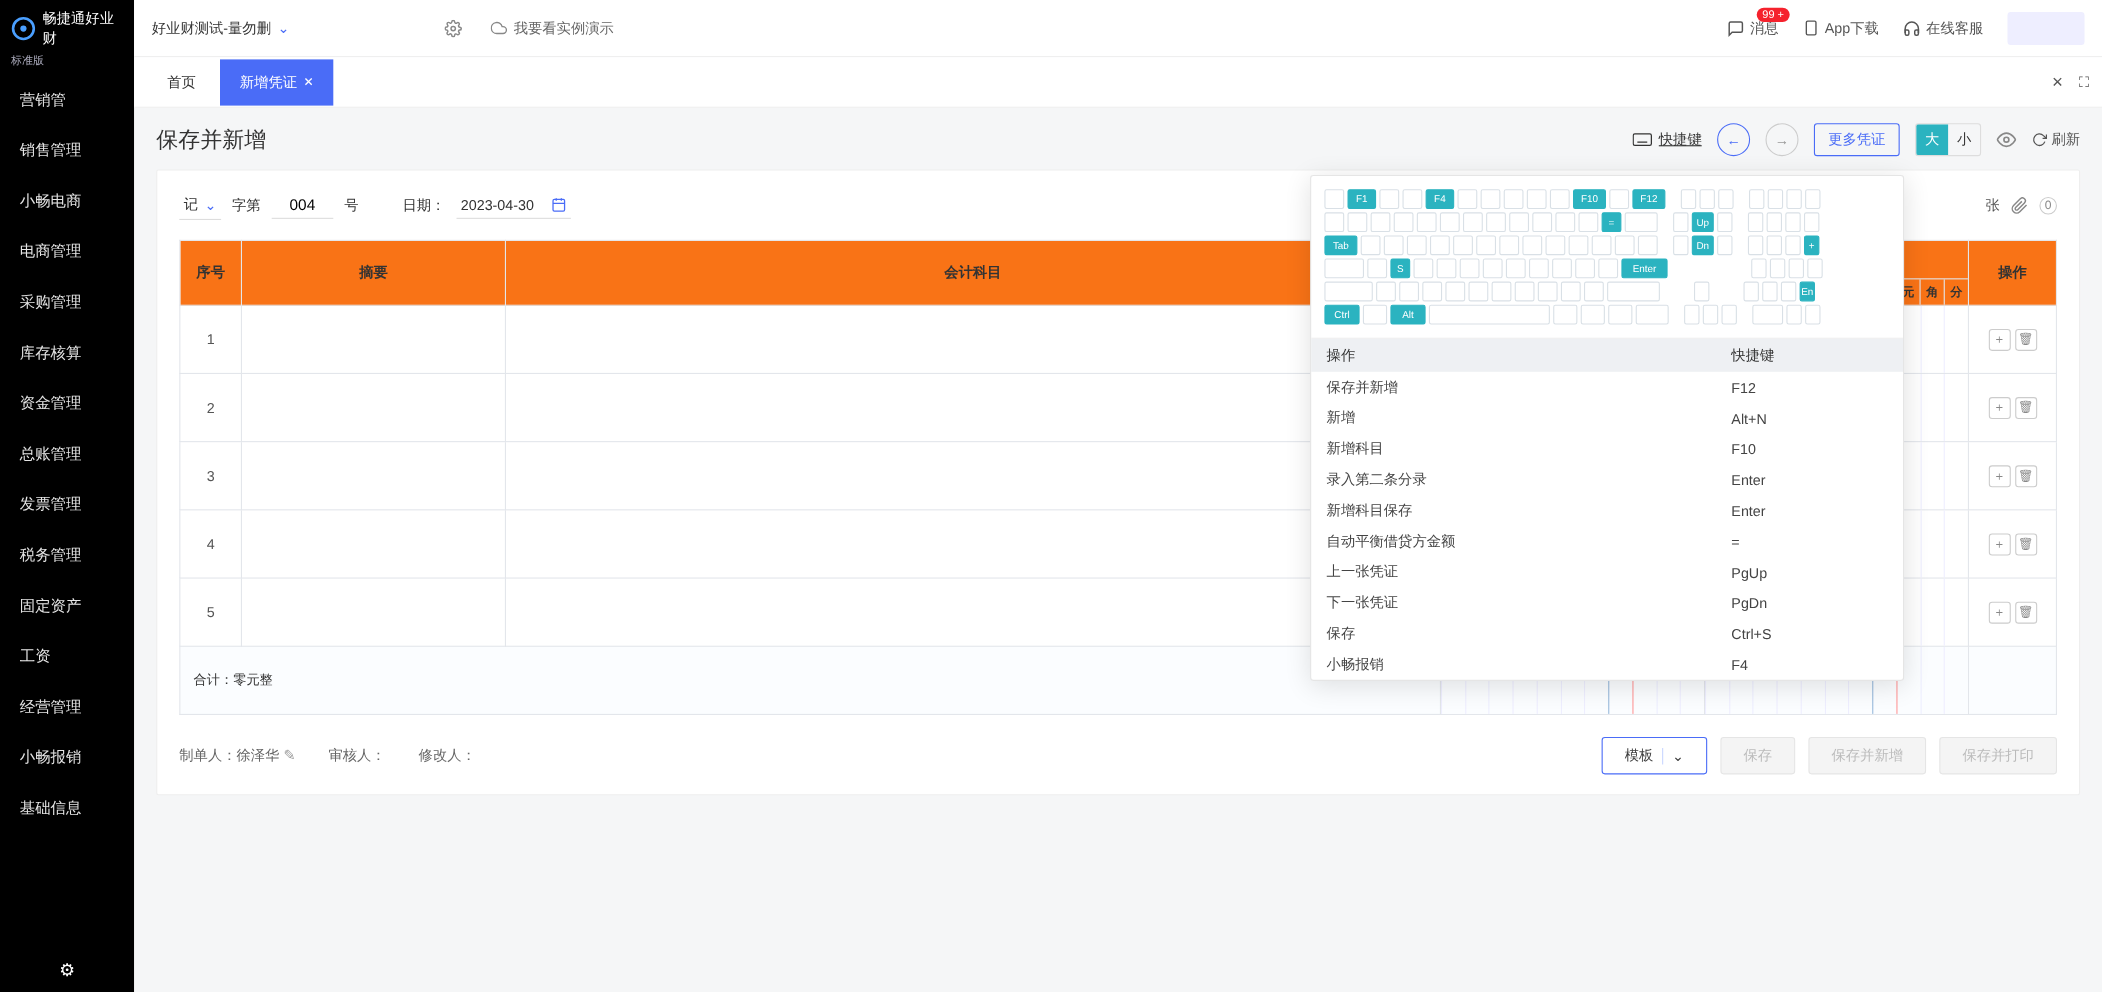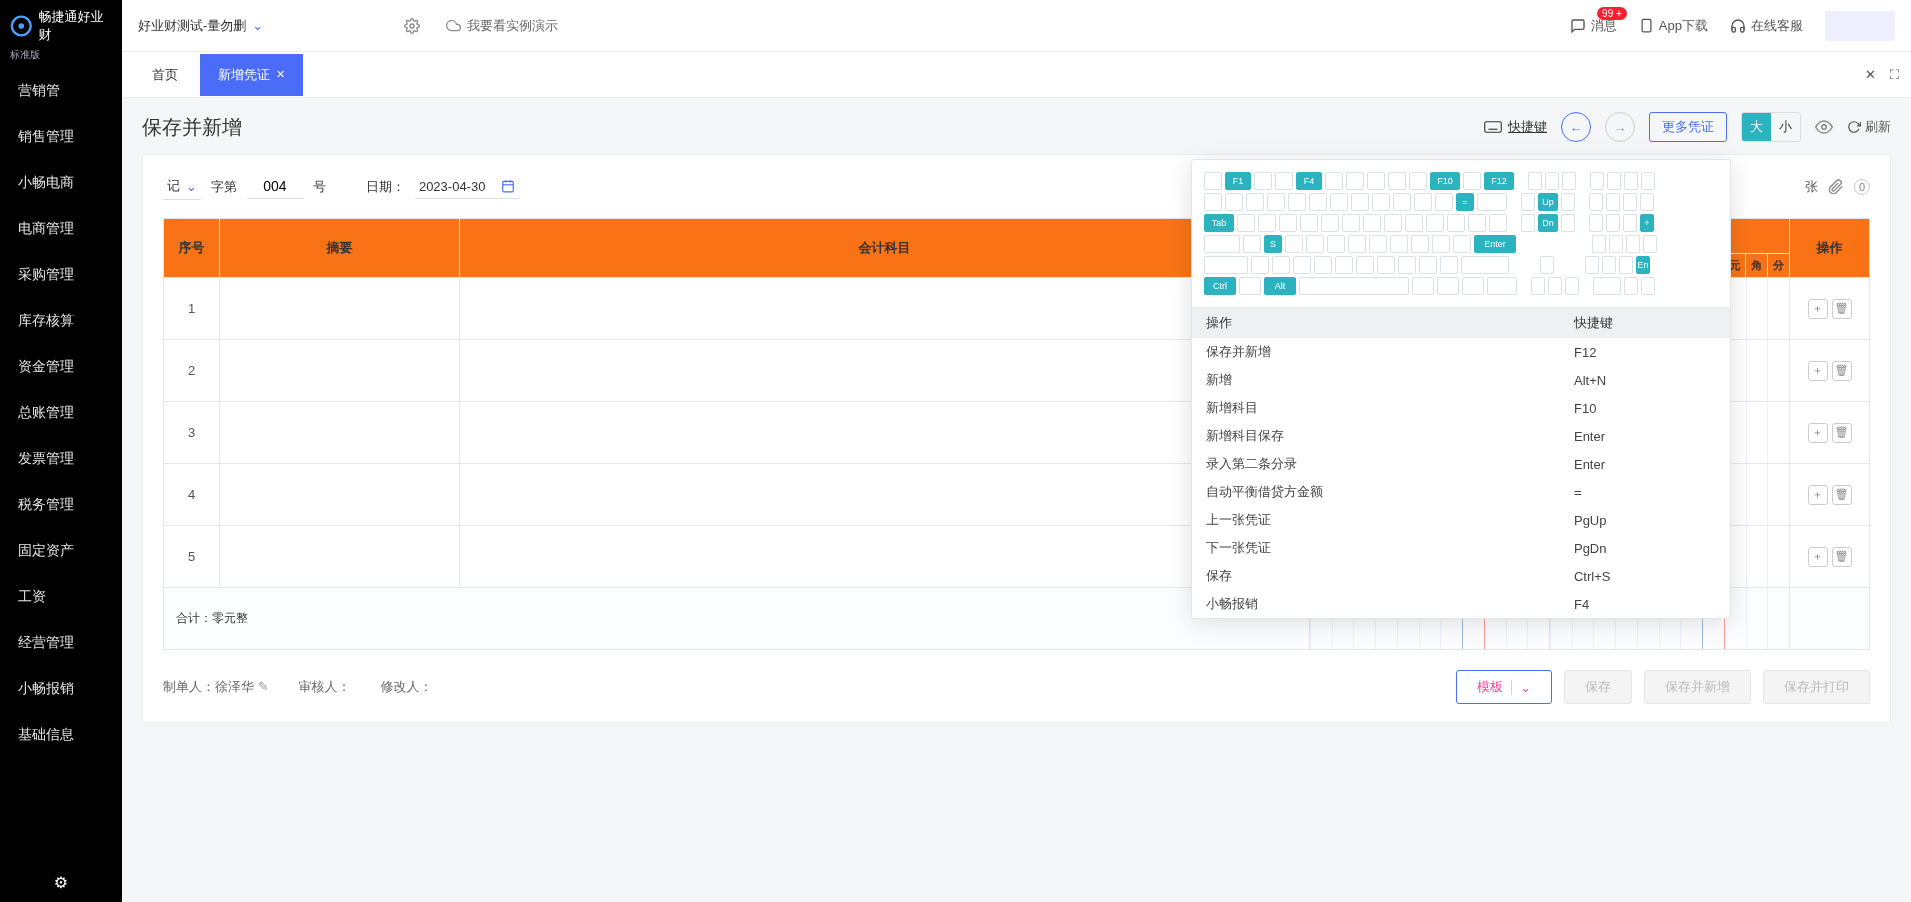--- a/index.html
+++ b/index.html
@@ -72,21 +72,21 @@
 .amount-grid .c.blue { border-left:1px solid #9bd; }
 .amount-grid .c.red { border-left:1px solid #f99; }
 .ops-cell { text-align:center; }
 .ops-cell .op-ic { display:inline-flex; width:20px; height:20px; align-items:center; justify-content:center; color:#888; margin:0 2px; cursor:pointer; border:1px solid #ccc; border-radius:3px; font-size:11px; }
 .total-row td { background:#fbfdff; padding:18px 12px; font-size:12px; }
 
 .footer-row { display:flex; align-items:center; margin-top:20px; gap:30px; color:#666; }
 .footer-right { margin-left:auto; display:flex; gap:12px; }
 .btn { padding:7px 20px; border-radius:3px; border:1px solid #ccc; background:#fff; cursor:pointer; color:#333; display:flex; align-items:center; gap:8px; }
 .btn.disabled { background:#f4f4f4; color:#bbb; border-color:#e5e5e5; cursor:not-allowed; }
-.btn.template { border-color:#4a6cf7; color:#ec4899; }
+.btn.template { border-color:#4a6cf7; color:#404040; }
 .btn.template .chev { border-left:1px solid #c9d6ff; padding-left:8px; }
 
 
 .popover { position:absolute; top:61px; right:180px; width:540px; background:#fff; border:1px solid #e5e5e5; box-shadow:0 4px 24px rgba(0,0,0,.12); border-radius:3px; z-index:50; }
 .kbd-visual { padding:12px; border-bottom:1px solid #eee; }
 .kb-grid { display:flex; flex-direction:column; gap:3px; }
 .kb-row { display:flex; gap:3px; }
 .key { height:18px; border:1px solid #d9e0e6; border-radius:2px; background:#fff; font-size:9px; display:flex; align-items:center; justify-content:center; color:#fff; }
 .key.hl { background:#2bb3c0; border-color:#2bb3c0; }
 .sc-table { width:100%; border-collapse:collapse; }
@@ -708,25 +708,25 @@
               </tr>
               <tr>
                 <td>新增</td>
                 <td>Alt+N</td>
               </tr>
               <tr>
                 <td>新增科目</td>
                 <td>F10</td>
               </tr>
               <tr>
+                <td>录入第二条分录</td>
+                <td>Enter</td>
+              </tr>
+              <tr>
                 <td>新增科目保存</td>
-                <td>Enter</td>
-              </tr>
-              <tr>
-                <td>录入第二条分录</td>
                 <td>Enter</td>
               </tr>
               <tr>
                 <td>自动平衡借贷方金额</td>
                 <td>=</td>
               </tr>
               <tr>
                 <td>上一张凭证</td>
                 <td>PgUp</td>
               </tr>

